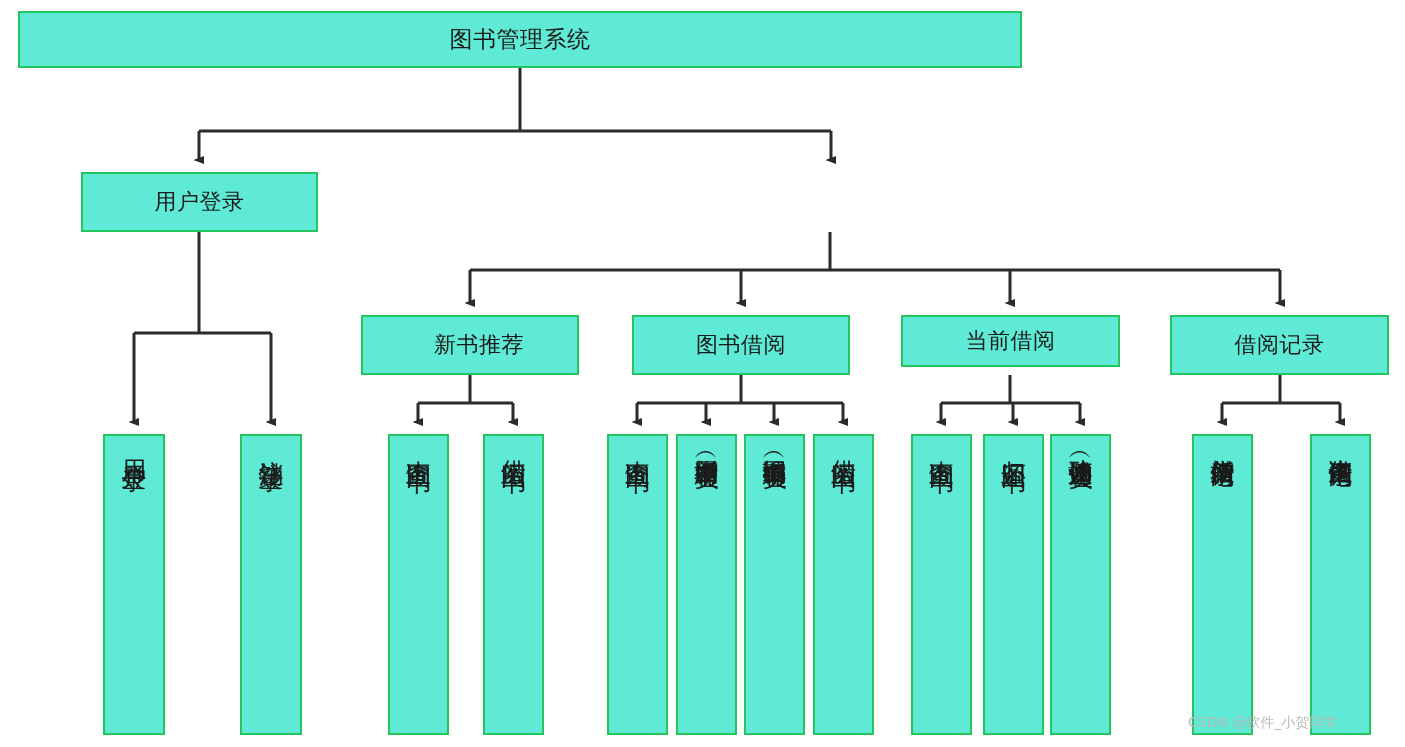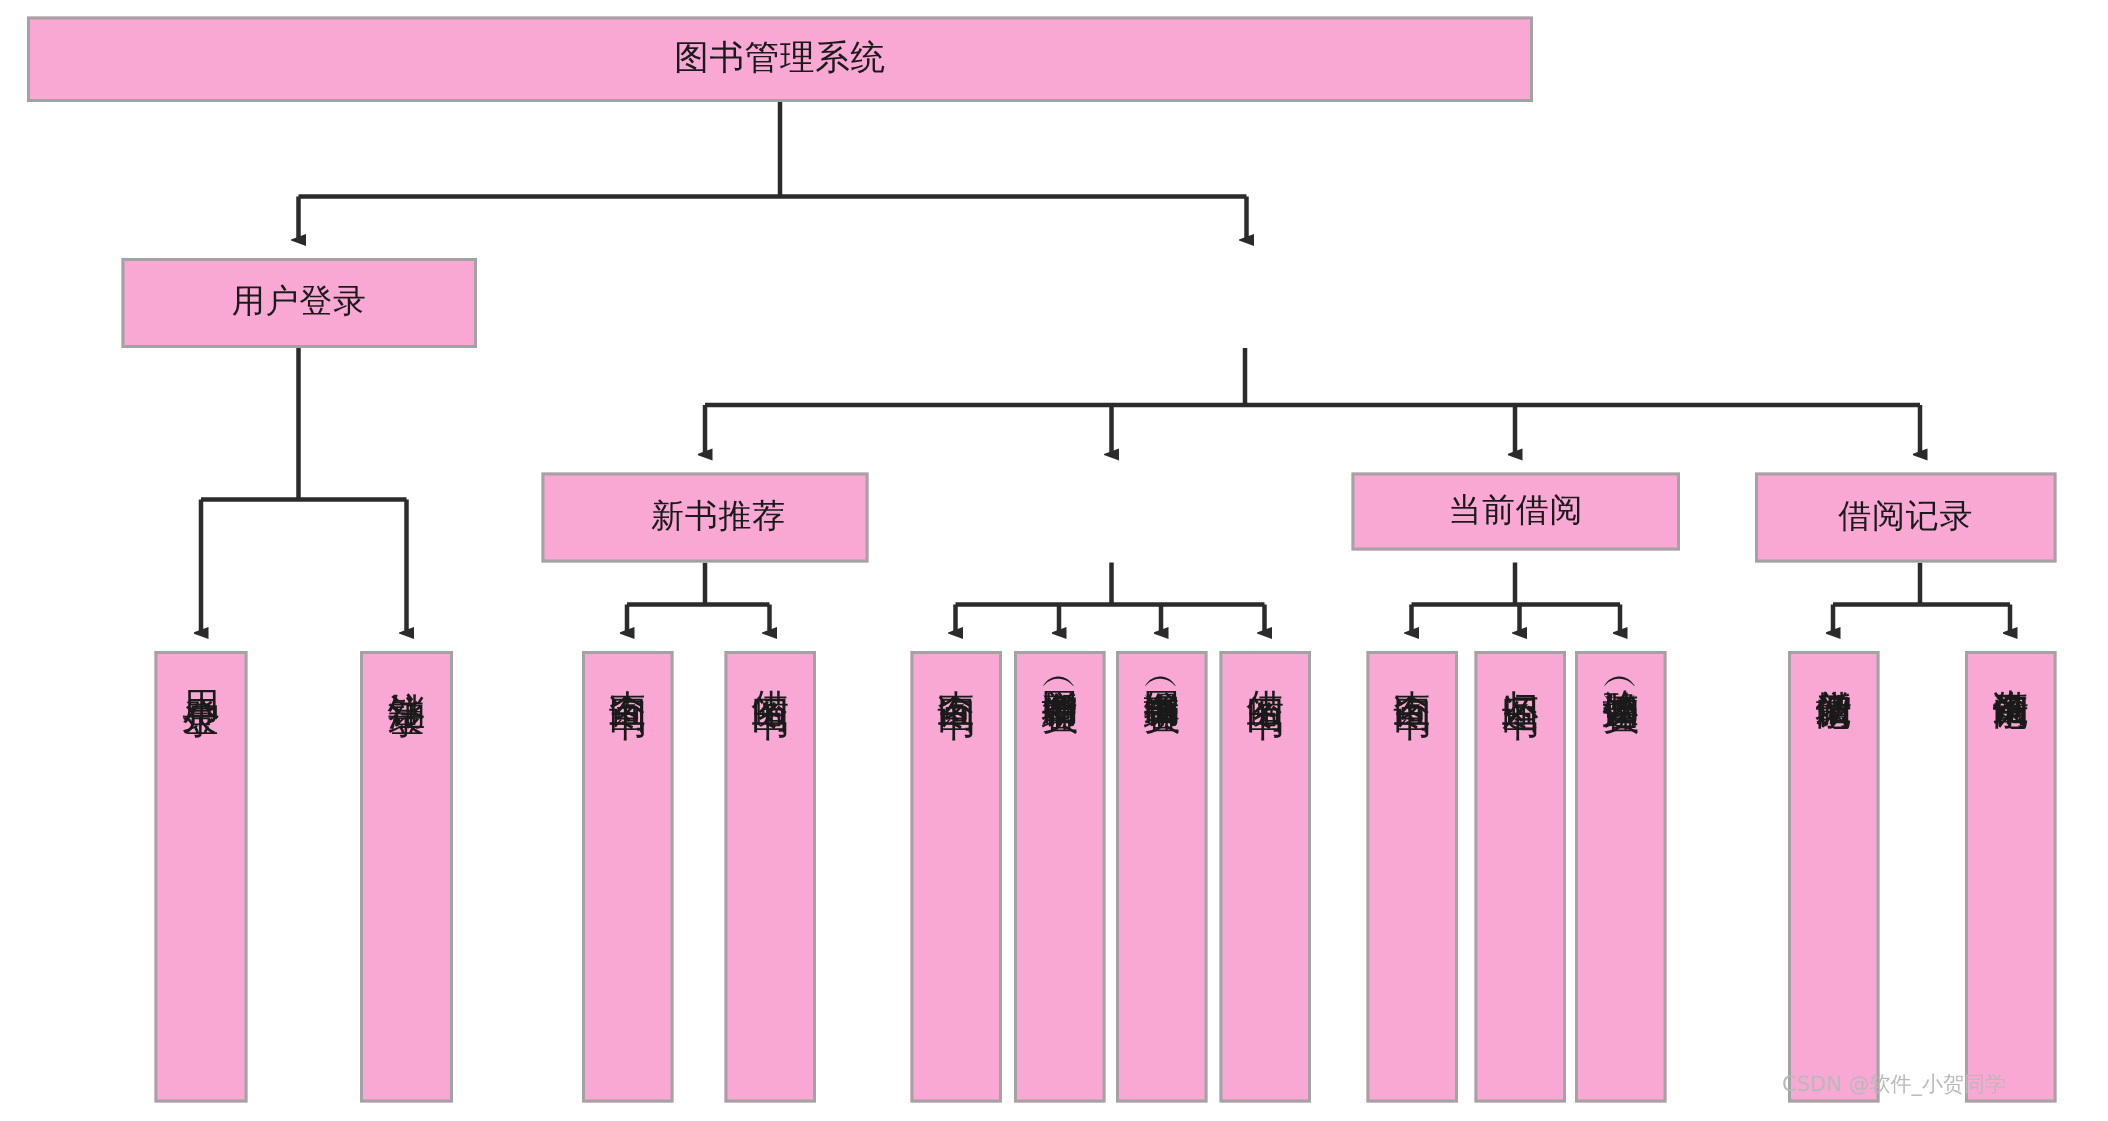--- a/index.html
+++ b/index.html
@@ -21,22 +21,22 @@
   }
   #edges {
     position: absolute;
     left: 0; top: 0;
     width: 1405px;
     height: 747px;
   }
   .node {
     position: absolute;
     box-sizing: border-box;
-    background: #f9a8d4;
-    border: 2px solid #a3a3a3;
+    background: #5eead4;
+    border: 2px solid #22c55e;
     display: flex;
     align-items: center;
     justify-content: center;
     color: #1a1a1a;
     z-index: 2;
   }
   .node .lbl {
     display: block;
     text-align: center;
     line-height: 1.18;
@@ -135,24 +135,27 @@
     <span class="lbl">图书管理系统</span>
   </div>
 
   <div class="node horiz" style="left:81px; top:172px; width:237px; height:60px;">
     <span class="lbl">用户登录</span>
   </div>
 
   <div class="node horiz" style="left:361px; top:315px; width:218px; height:60px;padding-left:18px;">
     <span class="lbl">新书推荐</span>
   </div>
+  <div class="node horiz" style="left:632px; top:315px; width:218px; height:60px;">
+    <span class="lbl">图书借阅</span>
+  </div>
   <div class="node horiz" style="left:901px; top:315px; width:219px; height:52px;">
     <span class="lbl">当前借阅</span>
   </div>
-  <div class="node horiz" style="left:1170px; top:315px; width:201px; height:60px;">
+  <div class="node horiz" style="left:1170px; top:315px; width:219px; height:60px;">
     <span class="lbl">借阅记录</span>
   </div>
 
   <div class="node vert" style="left:103px; top:434px; width:62px; height:301px;">
     <span class="lbl">用户登录</span>
   </div>
   <div class="node vert" style="left:240px; top:434px; width:62px; height:301px;">
     <span class="lbl">注销登录</span>
   </div>
 

